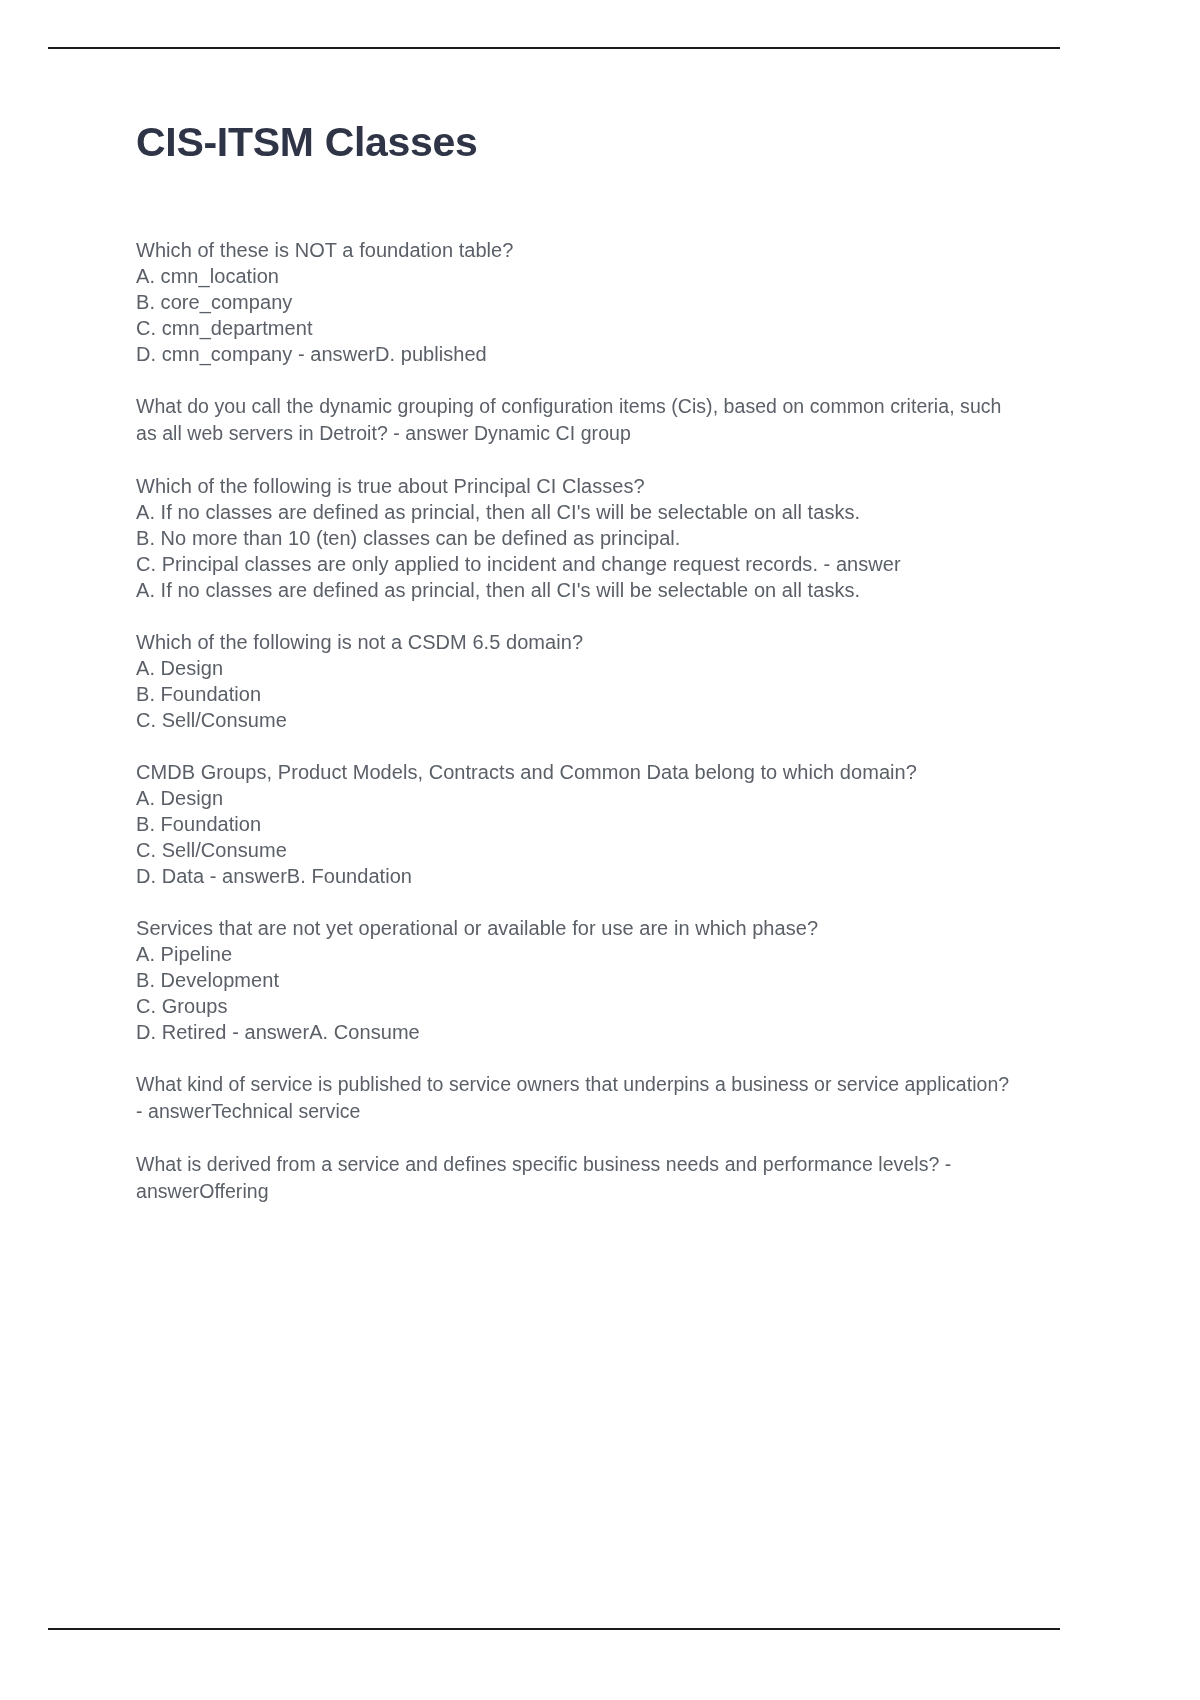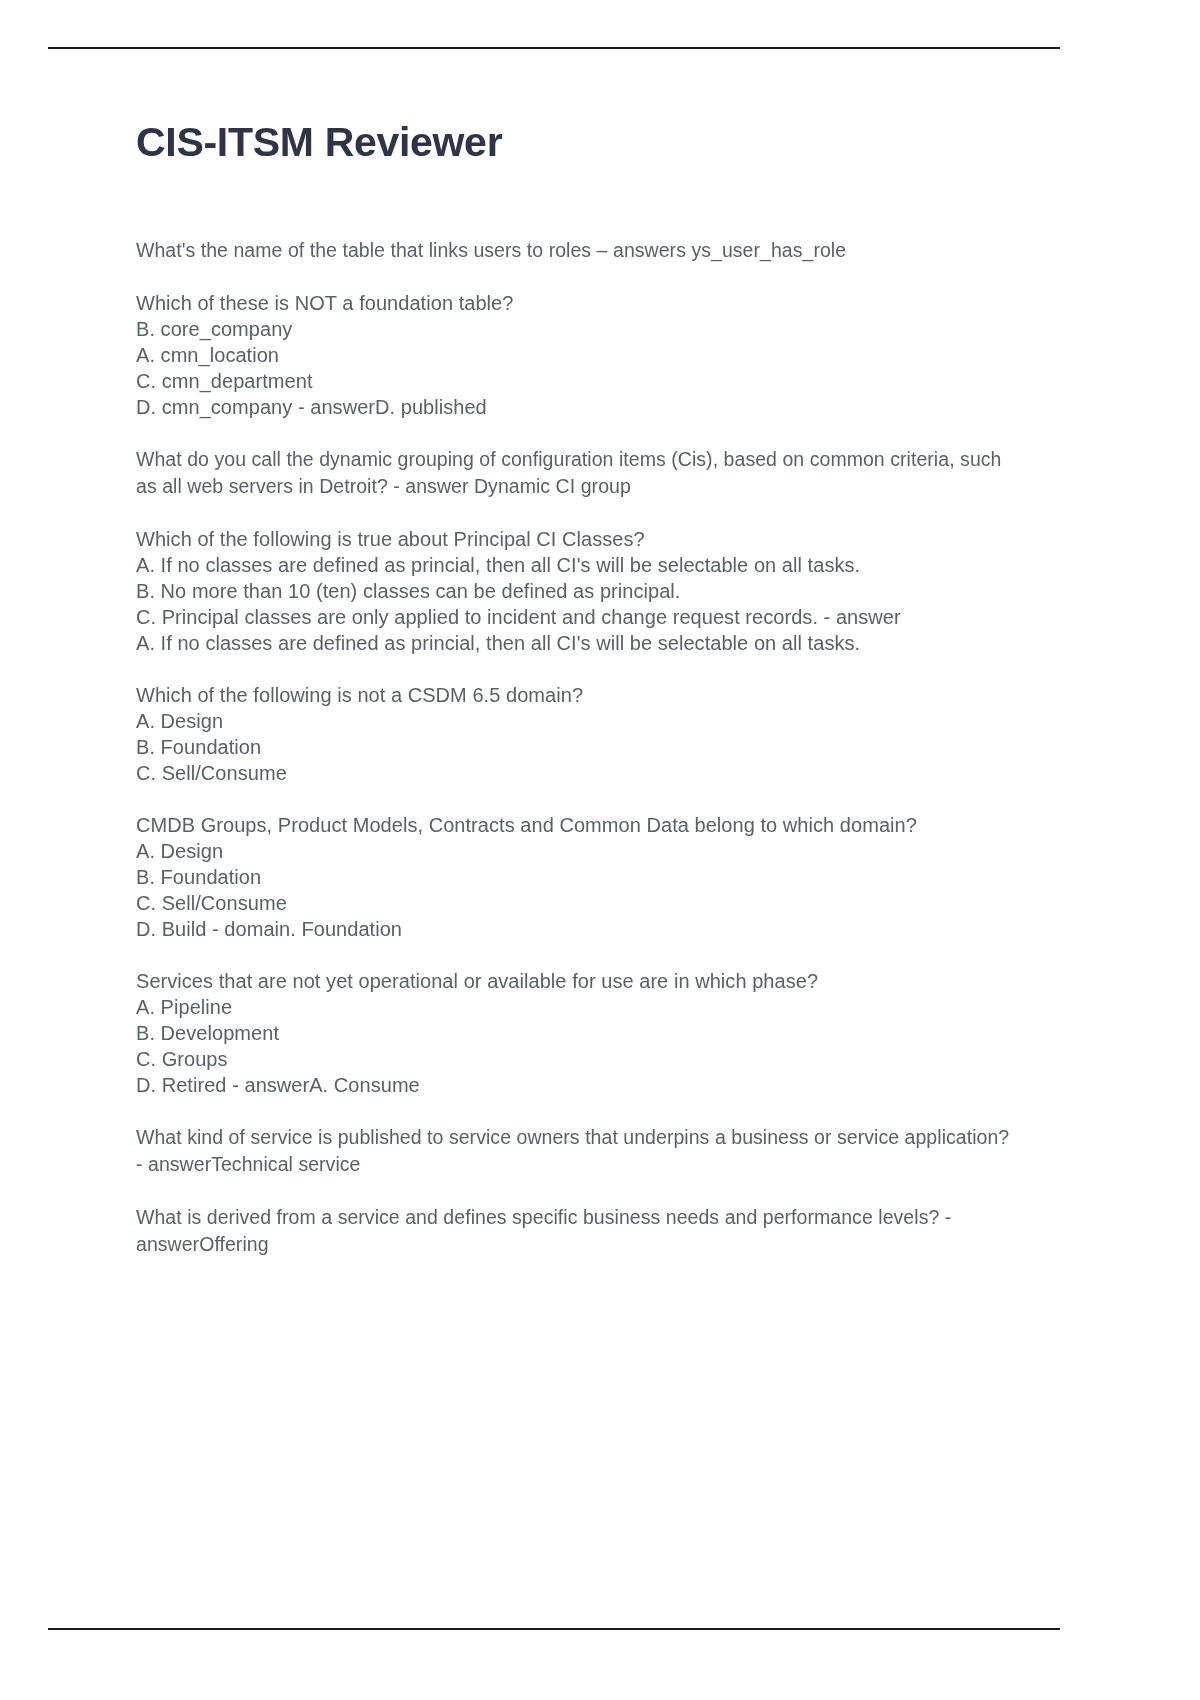--- a/index.html
+++ b/index.html
@@ -67,30 +67,27 @@
   }
 </style>
 </head>
 <body>
 
 <div class="page">
 
   <div class="rule rule-top"></div>
 
   <div class="content">
-    <h1 class="doc-title">CIS-ITSM Reviewer</h1>
+    <h1 class="doc-title">CIS-ITSM Classes</h1>
 
     <div id="blocks-container">
         <div class="block">
-          <div class="para">What's the name of the table that links users to roles – answers ys_user_has_role</div>
-        </div>
-        <div class="block">
           <div class="line">Which of these is NOT a foundation table?</div>
+          <div class="line">A. cmn_location</div>
           <div class="line">B. core_company</div>
-          <div class="line">A. cmn_location</div>
           <div class="line">C. cmn_department</div>
           <div class="line">D. cmn_company - answerD. published</div>
         </div>
         <div class="block">
           <div class="para">What do you call the dynamic grouping of configuration items (Cis), based on common criteria, such as all web servers in Detroit? - answer Dynamic CI group</div>
         </div>
         <div class="block">
           <div class="line">Which of the following is true about Principal CI Classes?</div>
           <div class="line">A. If no classes are defined as princial, then all CI's will be selectable on all tasks.</div>
           <div class="line">B. No more than 10 (ten) classes can be defined as principal.</div>
@@ -101,21 +98,21 @@
           <div class="line">Which of the following is not a CSDM 6.5 domain?</div>
           <div class="line">A. Design</div>
           <div class="line">B. Foundation</div>
           <div class="line">C. Sell/Consume</div>
         </div>
         <div class="block">
           <div class="line">CMDB Groups, Product Models, Contracts and Common Data belong to which domain?</div>
           <div class="line">A. Design</div>
           <div class="line">B. Foundation</div>
           <div class="line">C. Sell/Consume</div>
-          <div class="line">D. Build - domain. Foundation</div>
+          <div class="line">D. Data - answerB. Foundation</div>
         </div>
         <div class="block">
           <div class="line">Services that are not yet operational or available for use are in which phase?</div>
           <div class="line">A. Pipeline</div>
           <div class="line">B. Development</div>
           <div class="line">C. Groups</div>
           <div class="line">D. Retired - answerA. Consume</div>
         </div>
         <div class="block">
           <div class="para">What kind of service is published to service owners that underpins a business or service application? - answerTechnical service</div>

